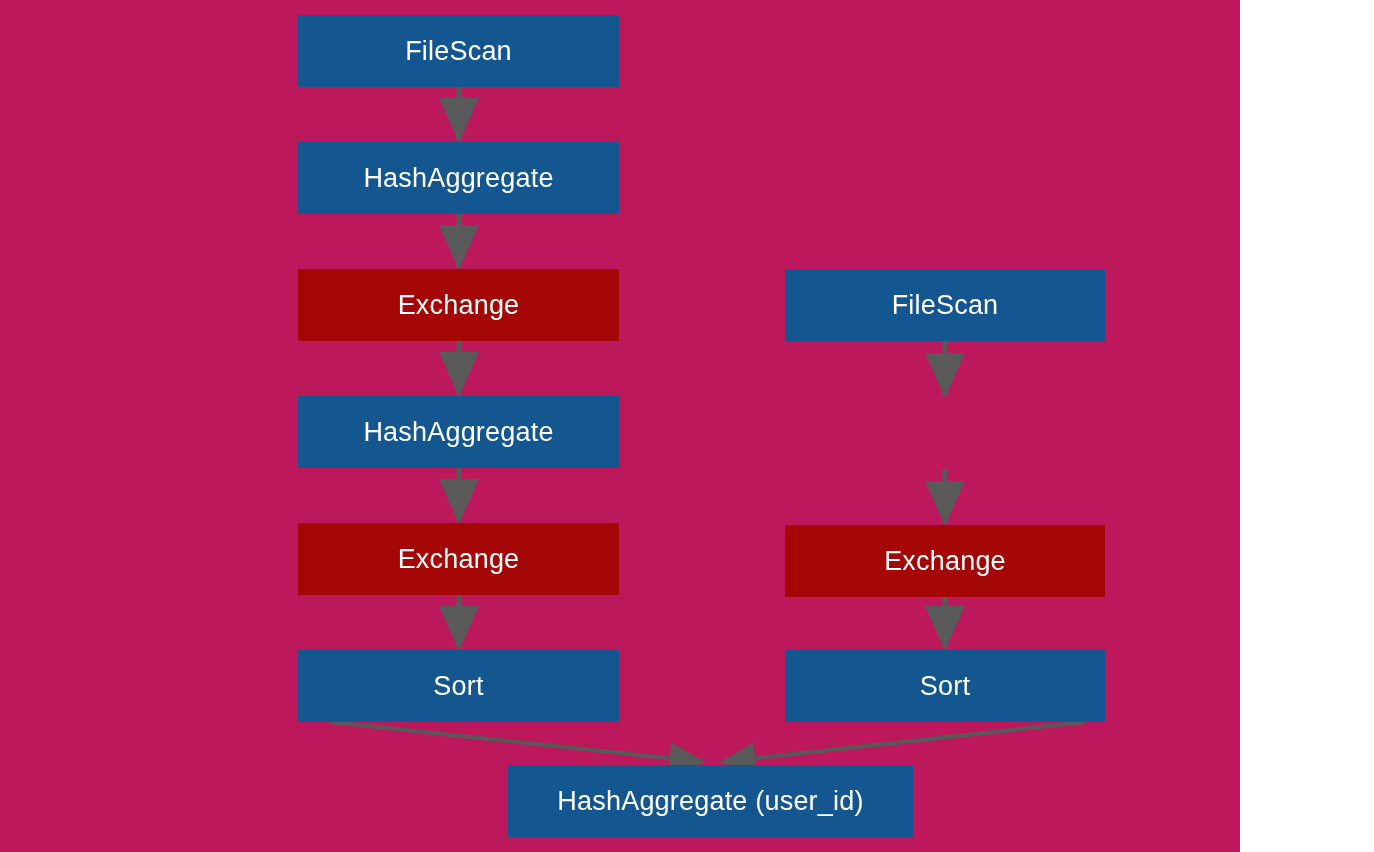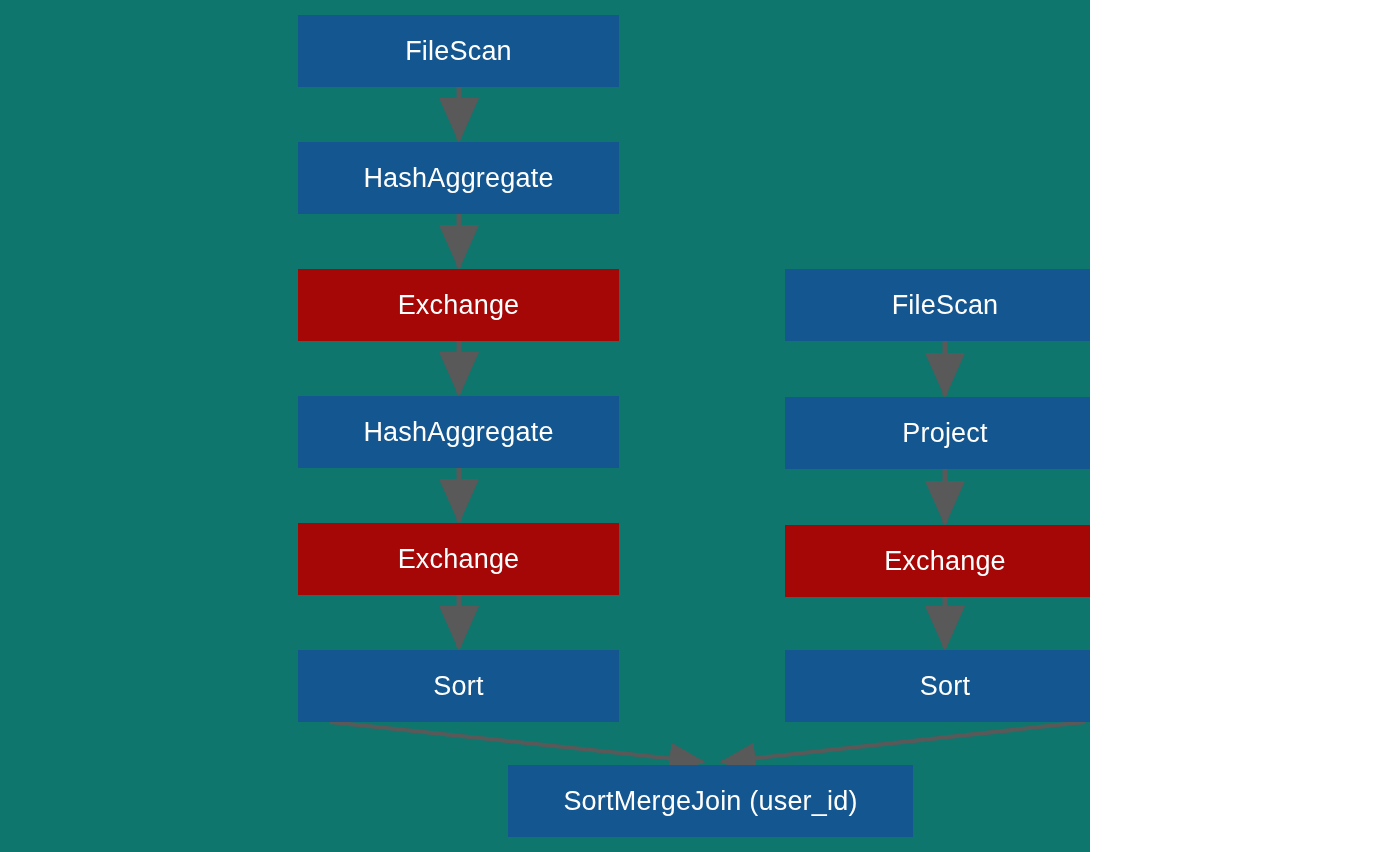--- a/index.html
+++ b/index.html
@@ -2,23 +2,23 @@
 <html><head>
 <meta charset="utf-8">
 <style>
   html, body {
     margin: 0;
     padding: 0;
     background: #ffffff;
   }
   #canvas {
     position: relative;
-    width: 1090px;
+    width: 1240px;
     height: 852px;
-    background: #0f766e;
+    background: #be185d;
     overflow: hidden;
     font-family: "Liberation Sans", sans-serif;
   }
   .node {
     position: absolute;
     display: flex;
     align-items: center;
     justify-content: center;
     color: #ffffff;
     font-size: 27px;
@@ -92,28 +92,25 @@
   <div class="node red" style="left: 298px; top: 523px; width: 321px; height: 72px; background: rgb(165, 7, 7);">
     <span>Exchange</span>
   </div>
   <div class="node blue" style="left: 298px; top: 650px; width: 321px; height: 72px; background: rgb(20, 86, 143);">
     <span>Sort</span>
   </div>
 
   <div class="node blue" style="left: 785px; top: 269px; width: 320px; height: 72px; background: rgb(20, 86, 143);">
     <span>FileScan</span>
   </div>
-  <div class="node blue" style="left: 785px; top: 397px; width: 320px; height: 72px; background: rgb(20, 86, 143);">
-    <span>Project</span>
-  </div>
   <div class="node red" style="left: 785px; top: 525px; width: 320px; height: 72px; background: rgb(165, 7, 7);">
     <span>Exchange</span>
   </div>
   <div class="node blue" style="left: 785px; top: 650px; width: 320px; height: 72px; background: rgb(20, 86, 143);">
     <span>Sort</span>
   </div>
 
   <div class="node blue" style="left: 508px; top: 765px; width: 405px; height: 72px; background: rgb(20, 86, 143);">
-    <span>SortMergeJoin (user_id)</span>
+    <span>HashAggregate (user_id)</span>
   </div>
 
 
 </div>
 
 </body></html>

